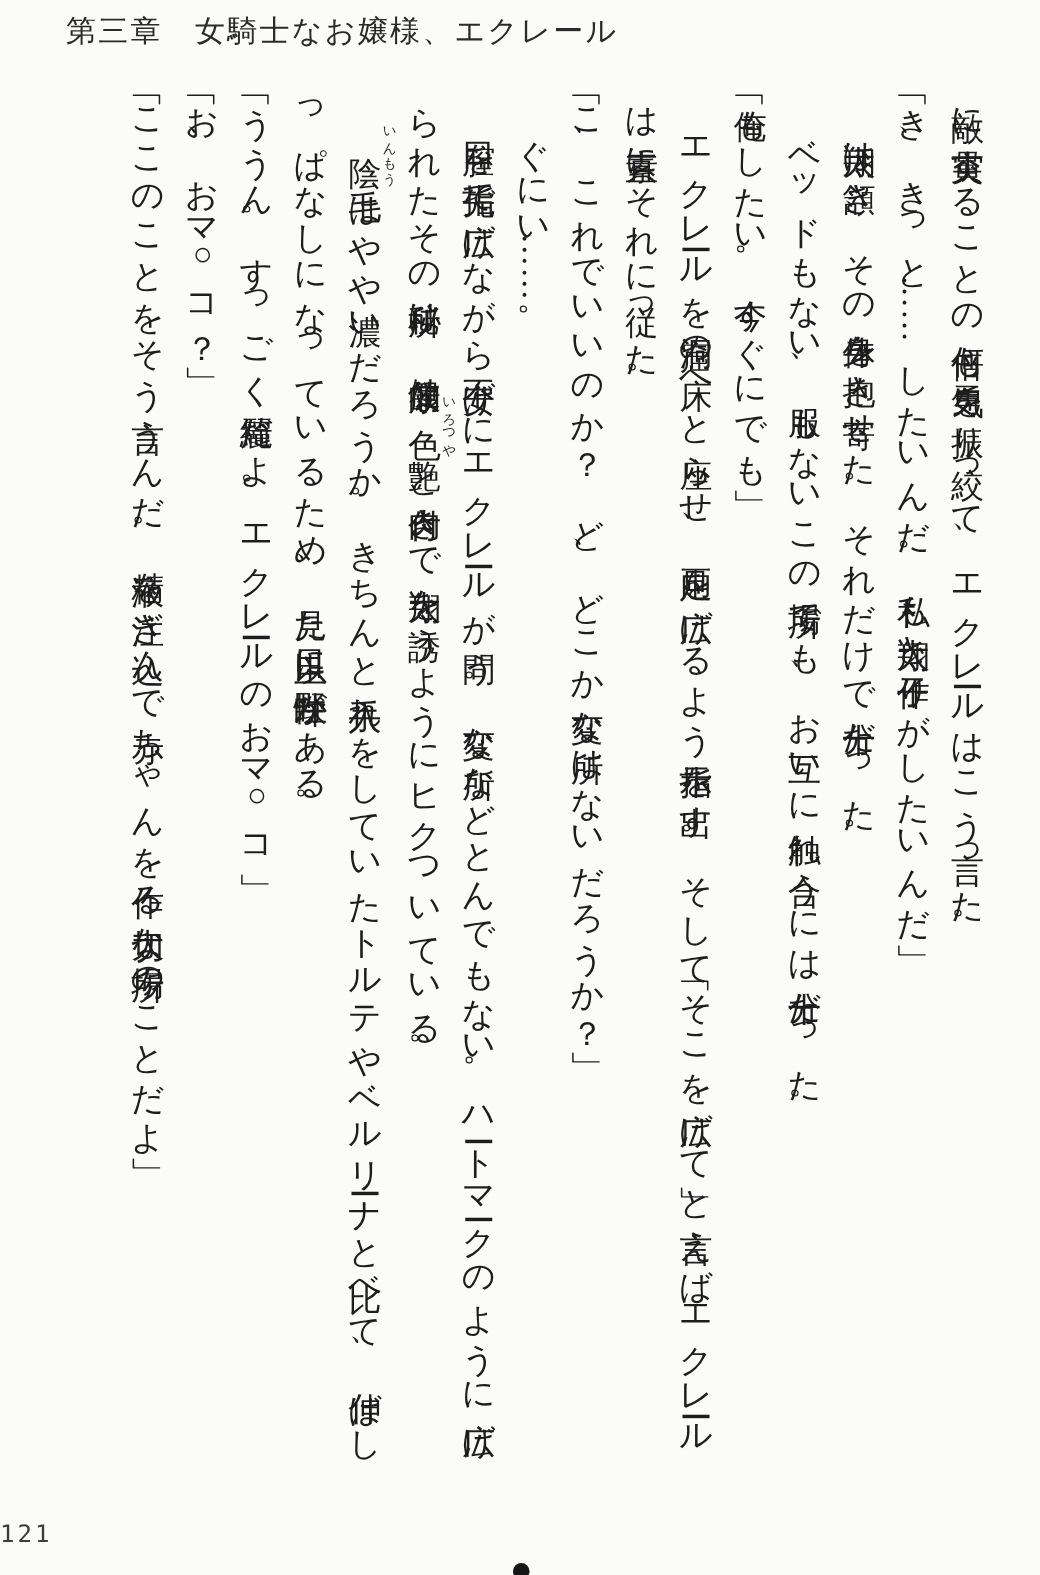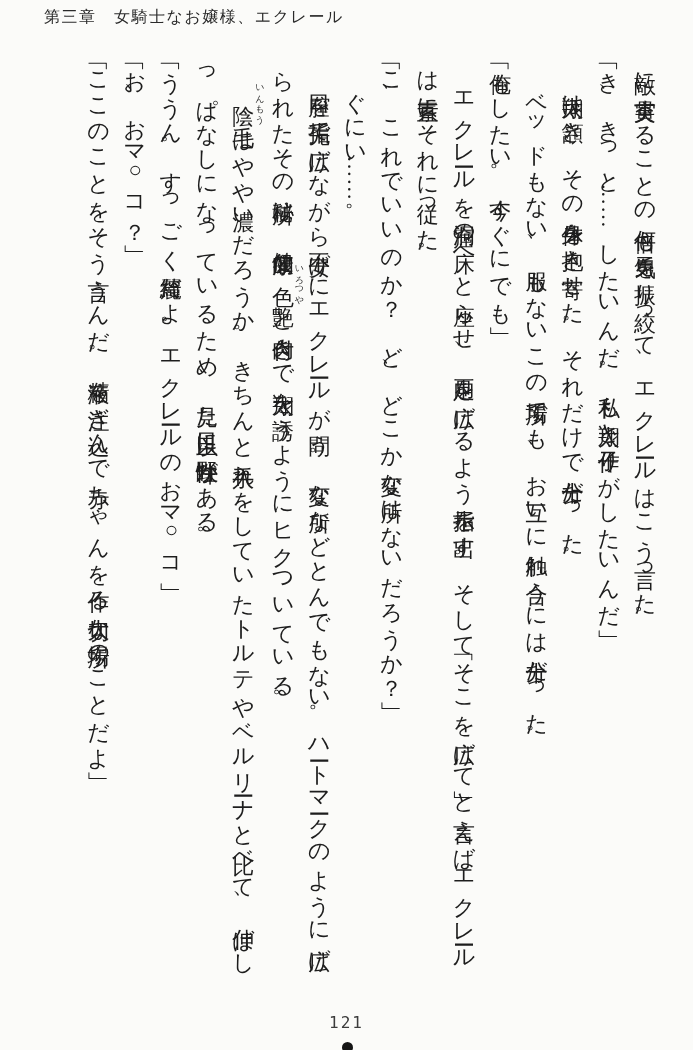--- a/index.html
+++ b/index.html
@@ -11,21 +11,21 @@
     width: 693px;
     height: 1050px;
     background: #fbfbf9;
     overflow: hidden;
     font-family: "Liberation Serif", serif;
   }
   .chapter-header {
     position: absolute;
     top: 7px;
     left: 44px;
-    font-size: 16px;
+    font-size: 20px;
     letter-spacing: 1.5px;
     color: #2a2a2a;
     white-space: nowrap;
   }
   .text-body {
     position: absolute;
     top: 56px;
     right: 30px;
     width: 622px;
     height: 912px;
@@ -48,21 +48,21 @@
   ruby > rt {
     font-size: 9px;
     letter-spacing: 0;
     color: #2a2a2a;
   }
   .page-number {
     position: absolute;
     top: 1013px;
     left: 0;
     width: 100%;
-    text-align: center;
+    text-align: left;
     font-family: "DejaVu Sans Mono", monospace;
     font-size: 16px;
     letter-spacing: 2px;
     color: #3c3c3c;
   }
   .section-end-dot {
     position: absolute;
     left: 342px;
     top: 1042px;
     width: 11px;

